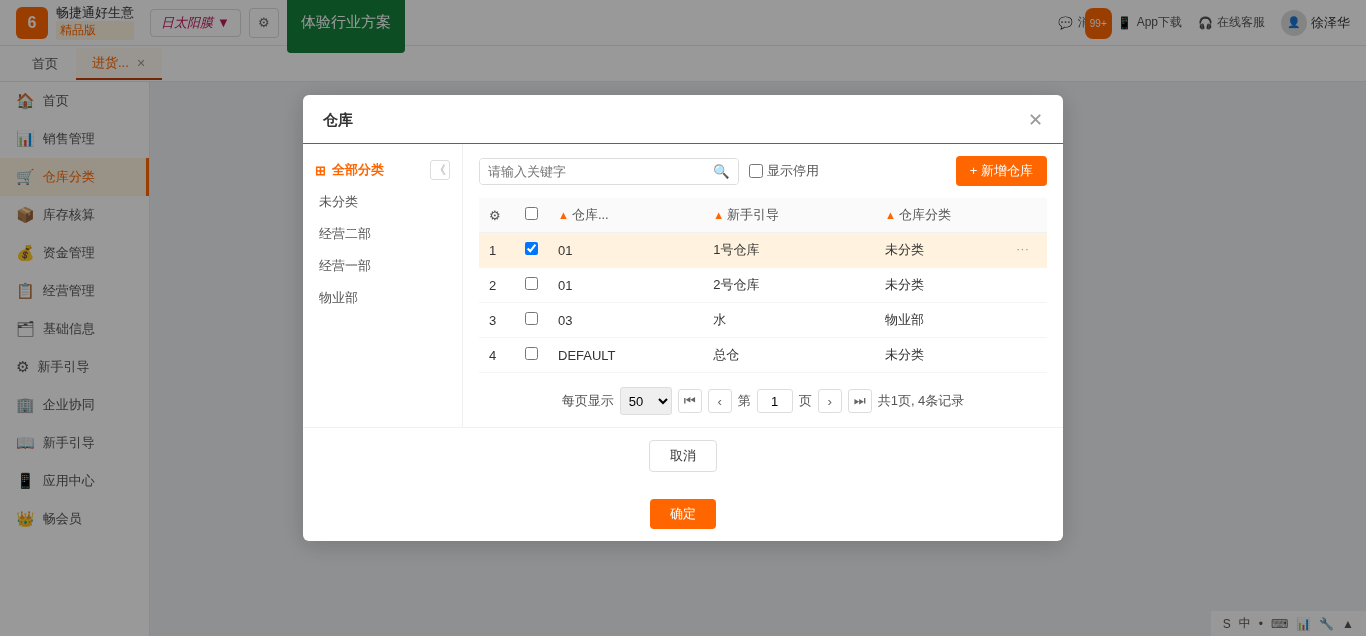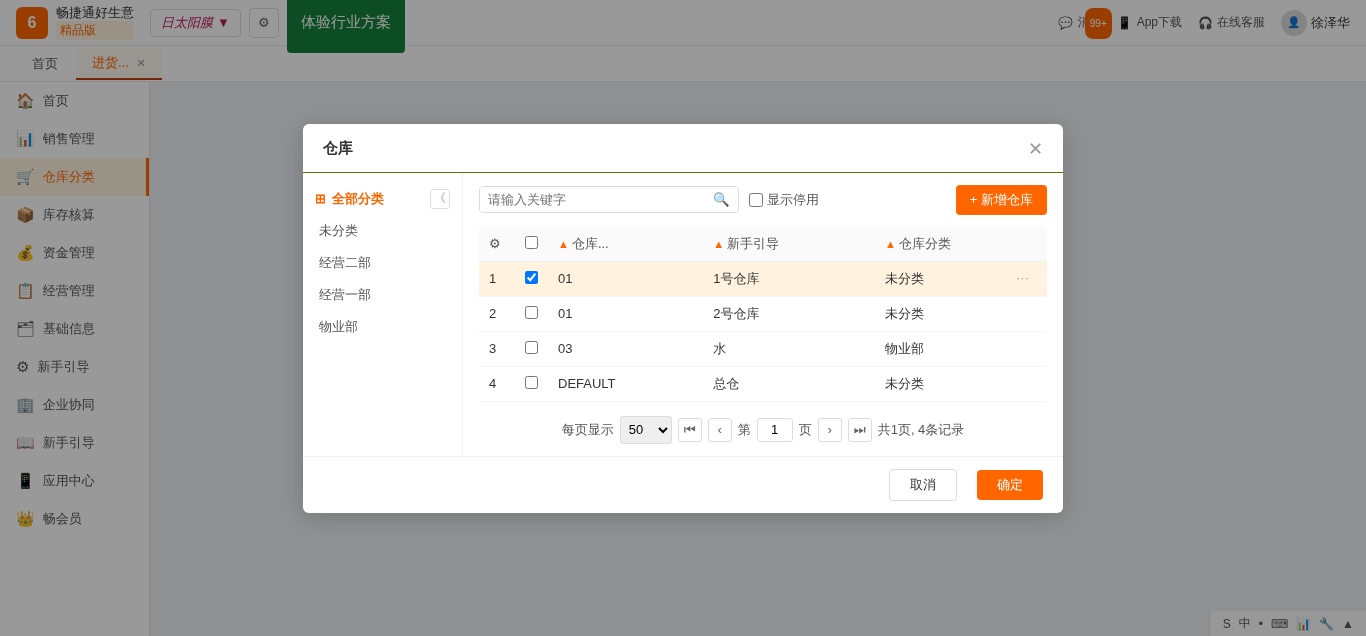--- a/index.html
+++ b/index.html
@@ -207,21 +207,22 @@
     .per-page-select {
       height: 28px; border: 1px solid #ddd; border-radius: 3px;
       font-size: 13px; padding: 0 4px; outline: none;
     }
 
     
     .modal-footer {
       display: flex; align-items: center; justify-content: flex-end;
       padding: 12px 20px;
       border-top: 1px solid #f0f0f0;
-      gap: 20px;
+      gap: 27px;
+      flex-direction: column;
     }
     .cancel-btn {
       padding: 6px 20px; border: 1px solid #ddd; border-radius: 4px;
       background: #fff; cursor: pointer; color: #333; font-size: 13px;
     }
     .confirm-btn {
       padding: 6px 20px; border: none; border-radius: 4px;
       background: #f60; color: #fff; cursor: pointer; font-size: 13px;
     }
 

